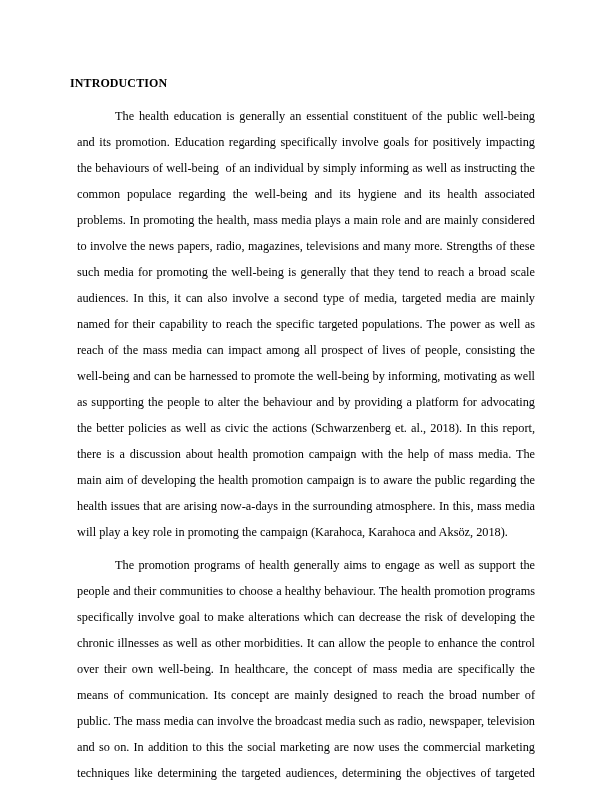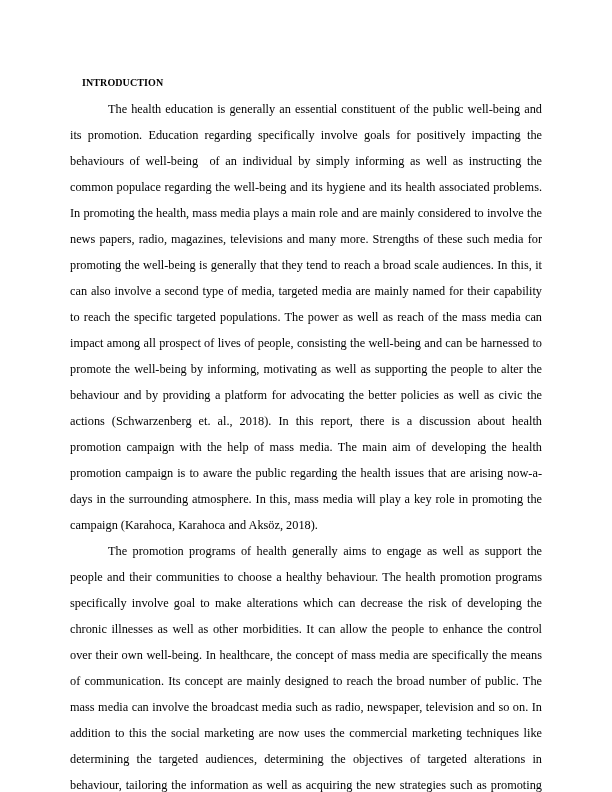--- a/index.html
+++ b/index.html
@@ -20,38 +20,38 @@
     width: 612px;
     height: 792px;
     background: #ffffff;
     box-sizing: border-box;
     padding: 70px 70px 80px 70px;
   }
   .doc-body {
     width: 472px;
   }
   .section-heading {
-    font-size: 10px;
+    font-size: 12px;
     font-weight: bold;
     line-height: 26px;
-    margin: 0 0 0 12px;
+    margin: 0 0 0 0;
     text-align: left;
     letter-spacing: 0.1px;
     font-family: "Liberation Serif", "DejaVu Serif", serif;
   }
   .section-heading.spaced-top {
     margin-top: 4px;
   }
   .para {
     font-size: 12.3px;
     line-height: 26px;
     text-align: justify;
     text-justify: inter-word;
     text-indent: 38px;
-    margin: 0;
+    margin: 7px;
     white-space: pre-wrap;
     hyphens: none;
   }
   .para:last-child {
     margin-bottom: 0;
   }
 </style>
 </head>
 <body>
 

